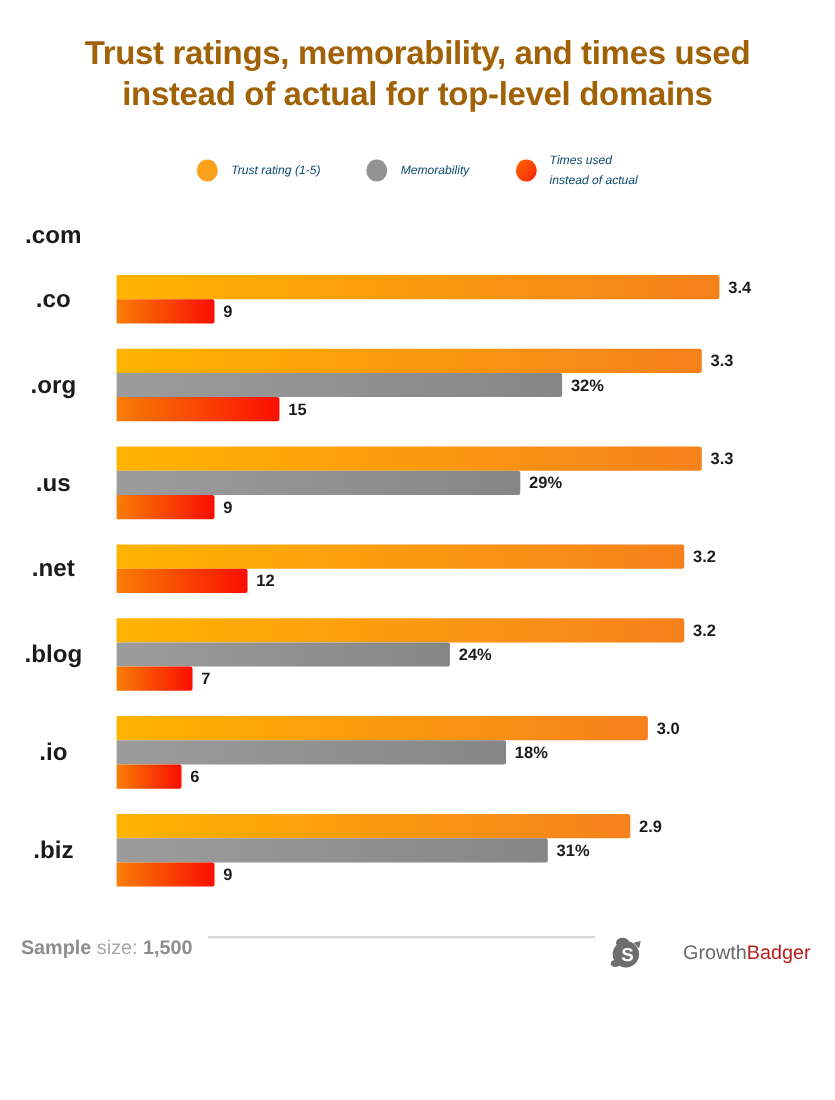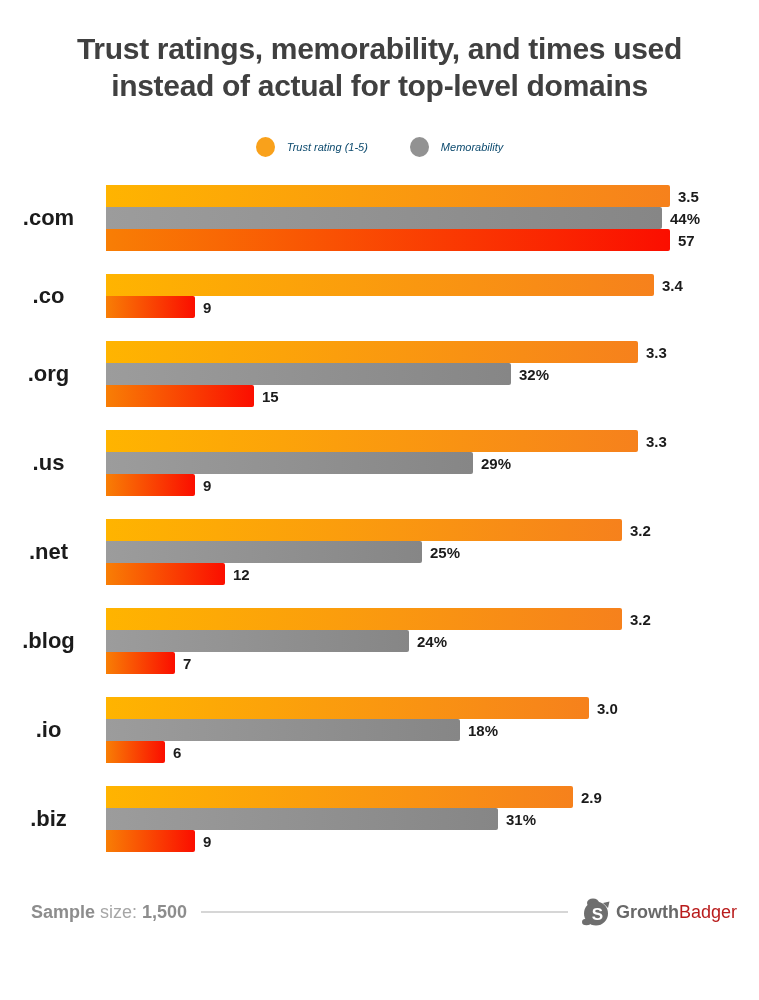--- a/index.html
+++ b/index.html
@@ -12,21 +12,21 @@
   }
   .page { width: 759px; height: 1000px; background: #fff; }
 
   .title {
     margin-top: 30px;
     text-align: center;
     font-size: 30px;
     font-weight: bold;
     line-height: 37px;
     letter-spacing: -0.3px;
-    color: #404040;
+    color: #a16207;
     white-space: pre-line;
   }
 
   .legend {
     margin-top: 33px;
     display: flex;
     justify-content: center;
     align-items: center;
     gap: 42px;
   }
@@ -63,75 +63,65 @@
   .bar-value {
     margin-left: 8px;
     font-weight: bold;
     font-size: 15px;
     color: #1b1b1b;
     white-space: nowrap;
   }
 
   .footer {
     margin-top: 45px;
-    padding: 0 22px 0 31px;
+    padding: 0 22px 0 19px;
     display: flex;
-    align-items: center;
   }
   .sample { font-size: 18px; white-space: nowrap; }
   .sample .b { font-weight: bold; color: #8d8d8d; }
   .sample .r { font-weight: normal; color: #a6a6a6; }
   .footer-line {
     flex: 1;
     border-top: 2px solid #d6d6d6;
     margin: 0 14px;
     height: 0;
   }
   .brand { display: flex; align-items: center; gap: 4px; white-space: nowrap; }
   .brand-text { font-size: 18px; }
-  .brand-text .b { font-weight: bold; color: #696969; }
+  .brand-text .b { font-weight: normal; color: #696969; margin-left: 32px; }
   .brand-text .r { font-weight: normal; color: #b91c1c; }
 </style>
 </head>
 <body>
 
 <div class="page">
 
   <h1 class="title">Trust ratings, memorability, and times used
 instead of actual for top-level domains</h1>
 
   <div class="legend">
     <div class="legend-item">
       <span class="legend-dot" style="background: rgb(249, 161, 27);"></span>
       <span class="legend-label">Trust rating (1-5)</span>
     </div>
     <div class="legend-item">
       <span class="legend-dot" style="background: rgb(146, 146, 146);"></span>
       <span class="legend-label">Memorability</span>
     </div>
+    <div class="legend-item">
+      <span class="legend-dot" style="background: linear-gradient(135deg, rgb(253, 108, 2), rgb(249, 32, 8));"></span>
+      <span class="legend-label">Times used
+instead of actual</span>
+    </div>
   </div>
 
   <div class="chart">
     <div id="bar-groups">
         <div class="group">
           <div class="group-label">.com</div>
-          <div class="bars">
-            <div class="bar-row">
-              <div class="bar" style="width: 564px; background: linear-gradient(90deg, rgb(255, 180, 0), rgb(246, 129, 28));"></div>
-              <span class="bar-value">3.5</span>
-            </div>
-            <div class="bar-row">
-              <div class="bar" style="width: 556px; background: linear-gradient(90deg, rgb(156, 156, 156), rgb(134, 134, 134));"></div>
-              <span class="bar-value">44%</span>
-            </div>
-            <div class="bar-row">
-              <div class="bar" style="width: 564px; background: linear-gradient(90deg, rgb(248, 126, 5), rgb(251, 14, 0));"></div>
-              <span class="bar-value">57</span>
-            </div>
-          </div>
         </div>
         <div class="group">
           <div class="group-label">.co</div>
           <div class="bars">
             <div class="bar-row">
               <div class="bar" style="width: 548px; background: linear-gradient(90deg, rgb(255, 180, 0), rgb(246, 129, 28));"></div>
               <span class="bar-value">3.4</span>
             </div>
             <div class="bar-row">
               <div class="bar" style="width: 89px; background: linear-gradient(90deg, rgb(248, 126, 5), rgb(251, 14, 0));"></div>
@@ -172,24 +162,20 @@
               <span class="bar-value">9</span>
             </div>
           </div>
         </div>
         <div class="group">
           <div class="group-label">.net</div>
           <div class="bars">
             <div class="bar-row">
               <div class="bar" style="width: 516px; background: linear-gradient(90deg, rgb(255, 180, 0), rgb(246, 129, 28));"></div>
               <span class="bar-value">3.2</span>
-            </div>
-            <div class="bar-row">
-              <div class="bar" style="width: 316px; background: linear-gradient(90deg, rgb(156, 156, 156), rgb(134, 134, 134));"></div>
-              <span class="bar-value">25%</span>
             </div>
             <div class="bar-row">
               <div class="bar" style="width: 119px; background: linear-gradient(90deg, rgb(248, 126, 5), rgb(251, 14, 0));"></div>
               <span class="bar-value">12</span>
             </div>
           </div>
         </div>
         <div class="group">
           <div class="group-label">.blog</div>
           <div class="bars">

